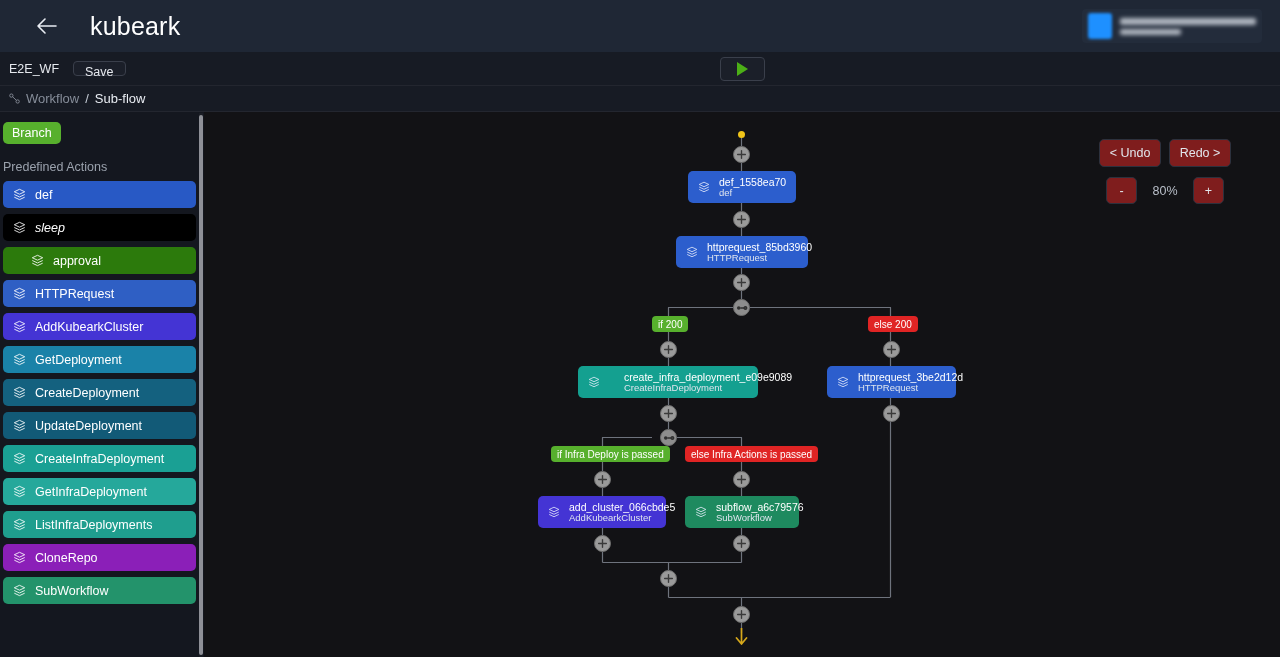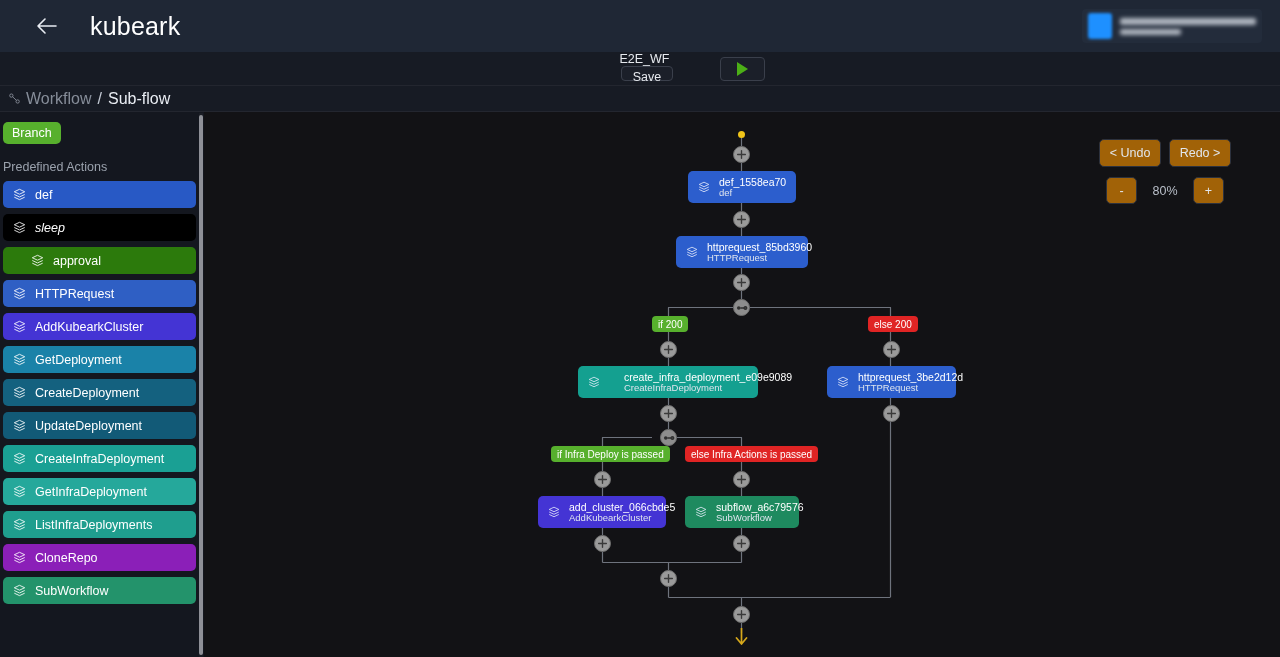--- a/index.html
+++ b/index.html
@@ -44,21 +44,21 @@
     filter: blur(2.2px); opacity: .85;
   }
   .profile .blurlines i:nth-child(1) { height: 7px; width: 100%; margin-bottom: 4px; }
   .profile .blurlines i:nth-child(2) { height: 6px; width: 45%; }
 
   
   .toolbar {
     position: absolute; left: 0; top: 52px; width: 1280px; height: 34px;
     background: #171b24;
     border-bottom: 1px solid #23262f;
-    display: flex; align-items: center; flex-direction: column;
+    display: flex; align-items: center;
   }
   .wf-name { margin-left: 9px; font-size: 12.5px; color: #e6e9ee; }
   .save-btn {
     margin-left: 14px; height: 15px; padding: 0 11px;
     background: #1b1f29; border: 1px solid #3a3f4b; border-radius: 4px;
     color: #e6e9ee; font-size: 12.5px; line-height: 21px; cursor: pointer;
   }
   .run-btn {
     position: absolute; left: 720px; top: 5px;
     width: 45px; height: 24px;
@@ -81,21 +81,21 @@
     color: #dfe3ea; font-size: 12.5px;
     display: flex; align-items: center; gap: 6px; cursor: pointer;
   }
   .divider-v { width: 1px; height: 17px; background: #3a3f4b; margin: 0 3px; }
   .lock-wrap { width: 20px; display:flex; align-items:center; justify-content:center; cursor:pointer; }
 
   
   .breadcrumb {
     position: absolute; left: 0; top: 86px; width: 1280px; height: 26px;
     background: #171b24; border-bottom: 1px solid #23262f;
-    display: flex; align-items: center; font-size: 16px; gap: 6px; padding-left: 9px;
+    display: flex; align-items: center; font-size: 13px; gap: 6px; padding-left: 9px;
   }
   .bc-icon { color: #8b919c; display: flex; align-items: center; }
   .bc-muted { color: #868d99; }
   .bc-sep { color: #c6ccd6; }
   .bc-cur { color: #e9edf3; }
 
   
   .sidebar {
     position: absolute; left: 0; top: 112px; width: 200px; height: 545px;
     background: #14171f; overflow: hidden;
@@ -174,21 +174,21 @@
     position: absolute; width: 7px; height: 7px; border-radius: 50%;
     background: #f0c419;
   }
   .end-arrow { position: absolute; color: #d6a81b; }
 
   
   .ctl-row {
     position: absolute; display: flex; align-items: center; gap: 8px;
   }
   .ctl-btn {
-    background: #a16207; border: 1px solid #2c313d; border-radius: 5px;
+    background: #7f1d1d; border: 1px solid #2c313d; border-radius: 5px;
     color: #e2e6ec; font-size: 12.5px; cursor: pointer;
     display: flex; align-items: center; justify-content: center;
   }
   .zoom-label { color: #b9bfc9; font-size: 12.5px; width: 40px; text-align: center; }
 </style>
 </head>
 <body>
 
 <div class="appbar">
   <div class="back-btn">

